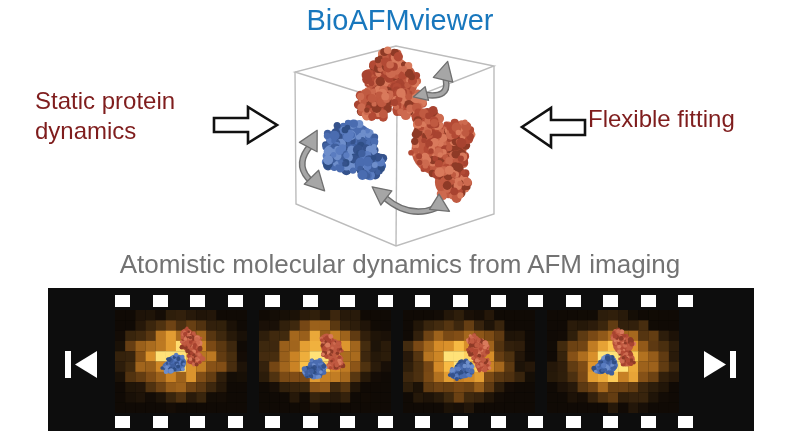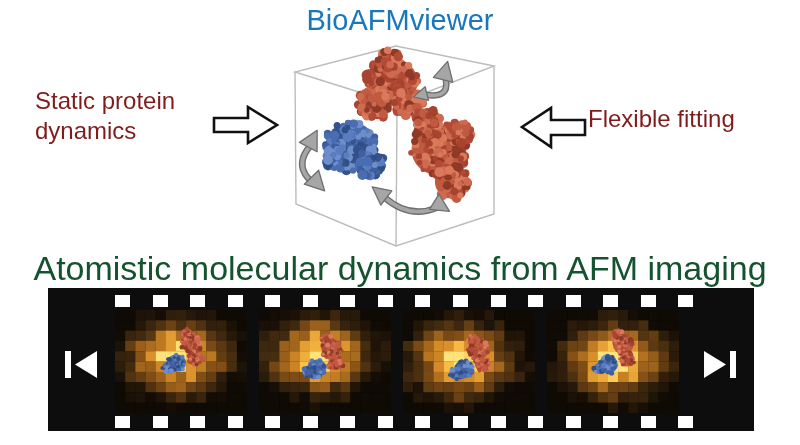--- a/index.html
+++ b/index.html
@@ -10,21 +10,21 @@
   .title{
     position:absolute;top:4px;left:0;width:100%;text-align:center;
     font-size:29px;font-weight:normal;letter-spacing:0px;
     color:var(--title-blue,#1877bd);
   }
   .label{position:absolute;font-size:24px;line-height:30px;color:#7f1d1d;}
   .label-left{left:35px;top:86px;text-align:left;}
   .label-right{left:588px;top:104px;width:196px;}
   .caption{
     position:absolute;top:249px;left:0;width:100%;text-align:center;
-    font-size:34px;color:#14532d;
+    font-size:26px;color:#737373;
   }
   .scene{position:absolute;left:0;top:0;width:800px;height:445px;pointer-events:none;}
   .cube-edge{stroke:var(--cube-line,#bcbcbc);stroke-width:1.4;fill:none;}
   .rot-under{stroke:var(--rot-dark,#6f6f6f);stroke-width:6.6;fill:none;stroke-linecap:round;}
   .rot-over{stroke:var(--rot-light,#a6a6a6);stroke-width:3.8;fill:none;stroke-linecap:round;}
   .rot-head{fill:var(--rot-light,#a6a6a6);stroke:var(--rot-dark,#6f6f6f);stroke-width:1.3;stroke-linejoin:round;}
   .block-arrow{position:absolute;}
   .block-arrow polygon{fill:#ffffff;stroke:#111111;stroke-width:2.6;stroke-linejoin:miter;}
   .filmstrip{
     position:absolute;left:48px;top:288px;width:706px;height:143px;

